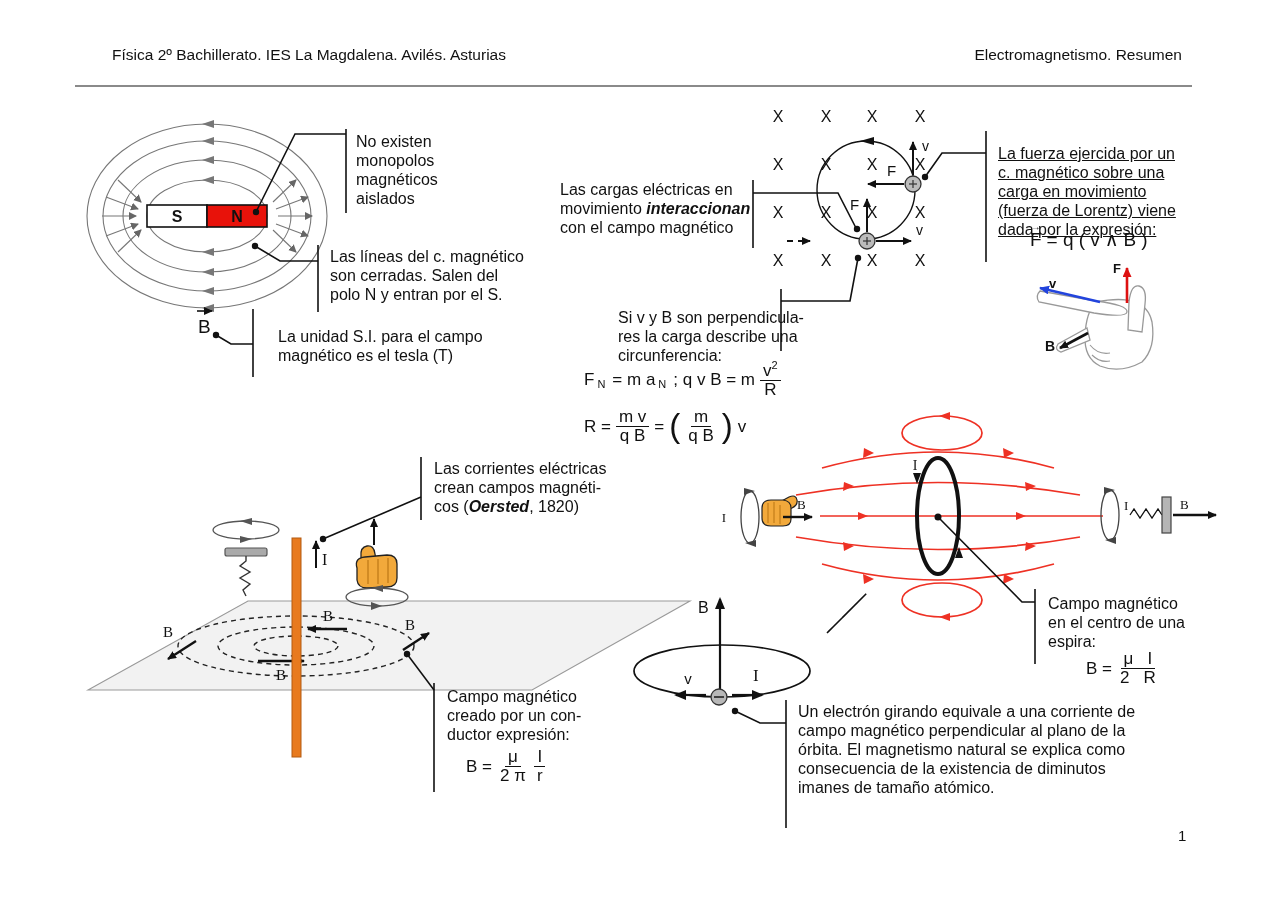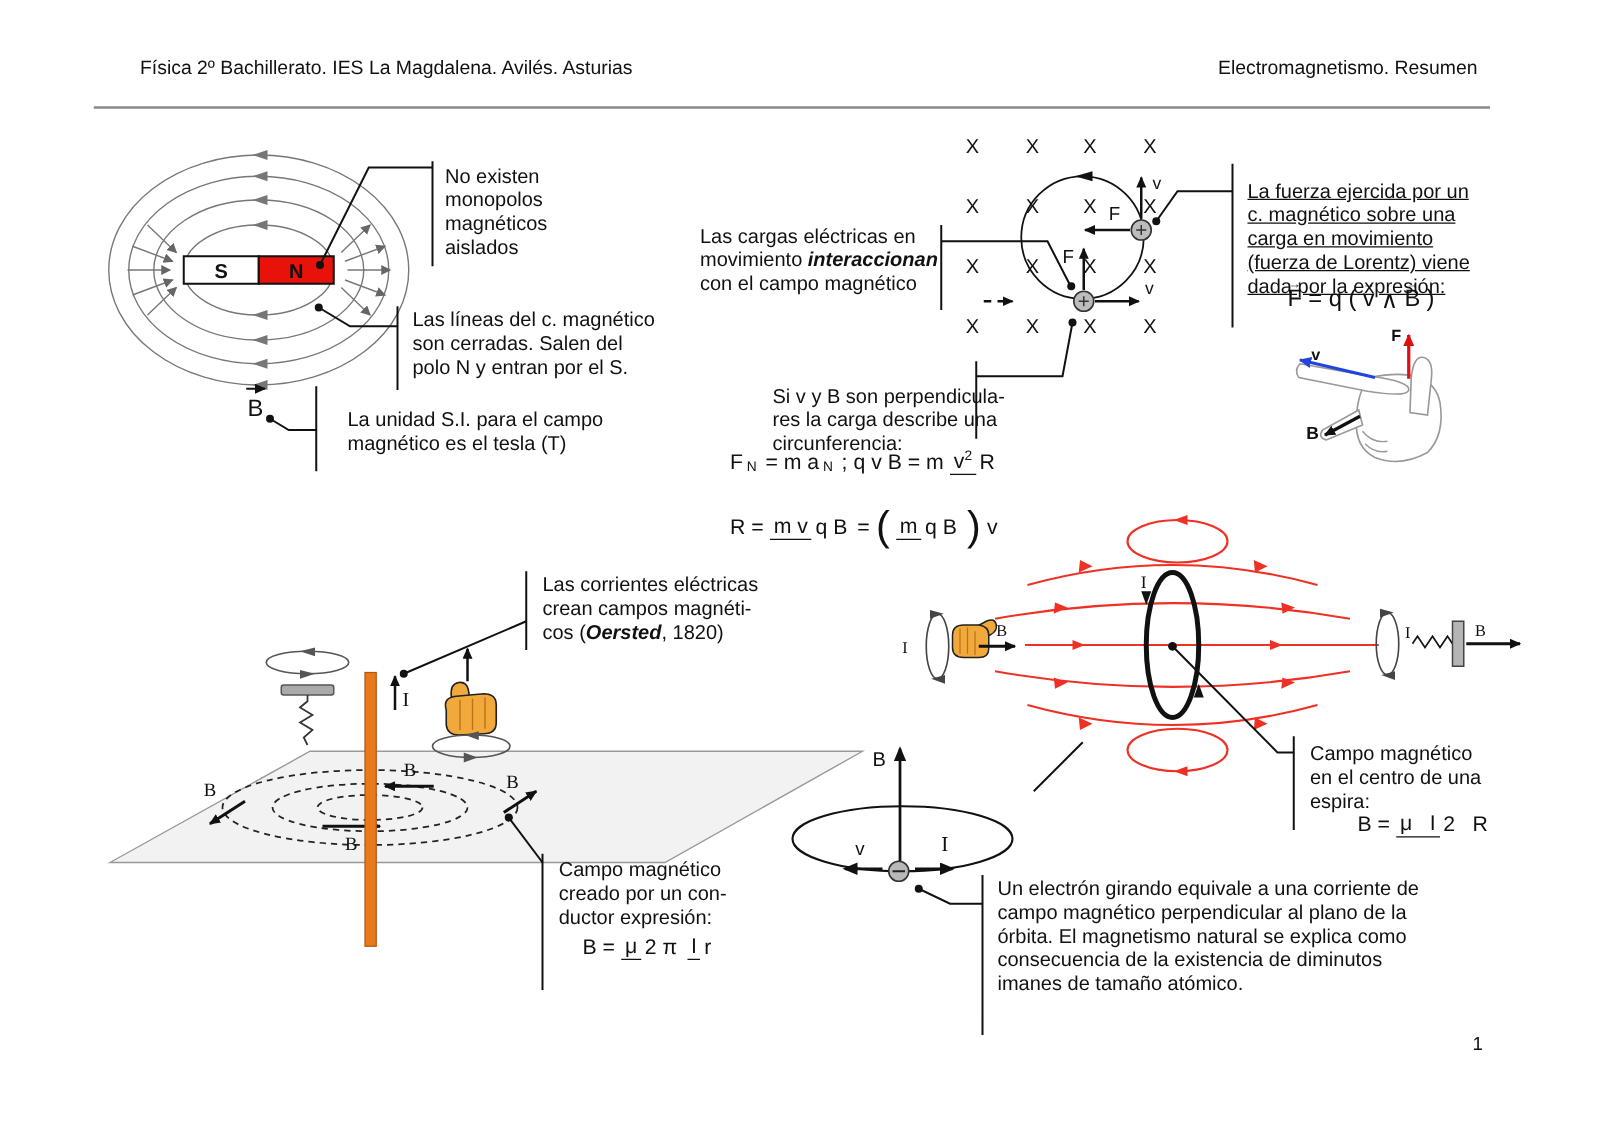--- a/index.html
+++ b/index.html
@@ -10,21 +10,21 @@
   svg text.serif{font-family:"Liberation Serif",serif;}
   .hdr{position:absolute;top:46px;font-size:15.5px;color:#111;white-space:nowrap;}
   .hdr-l{left:80px;margin-left:32px;}
   .hdr-r{right:98px;}
   .rule{position:absolute;left:75px;top:85px;width:1117px;height:2px;background:#8a8a8a;}
   .note{position:absolute;font-size:16px;line-height:19px;color:#111;}
   .ln{white-space:nowrap;}
   .bi{font-weight:bold;font-style:italic;margin-top:27px;}
   .formula{position:absolute;display:flex;align-items:center;gap:5px;font-size:17px;
            color:#111;padding-top:10px;white-space:nowrap;}
-  .fr{display:inline-flex;flex-direction:row;align-items:center;line-height:1.08;}
+  .fr{display:inline-flex;flex-direction:column;align-items:center;line-height:1.08;}
   .fr .n{padding:0 3px;border-bottom:1.6px solid #111;}
   .fr .d{padding:0 3px;}
   .fr2 .n,.fr2 .d{display:flex;gap:14px;justify-content:center;}
   .bigp{font-size:33px;font-weight:300;line-height:0.85;transform:translateY(-1px);}
   sub.fsub{font-size:11px;position:relative;top:4px;left:-2px;}
   sup.fsup{font-size:11px;}
   .vec{position:relative;display:inline-block;}
   .vec::before{content:"→";position:absolute;top:-0.72em;left:50%;transform:translateX(-50%);
                font-size:0.52em;}
   .pageno{position:absolute;left:1178px;top:827px;font-size:15px;}

